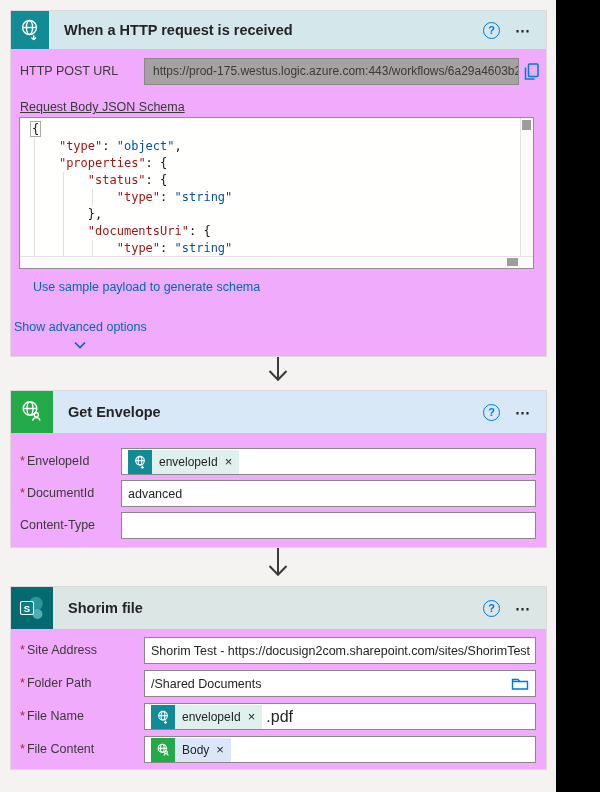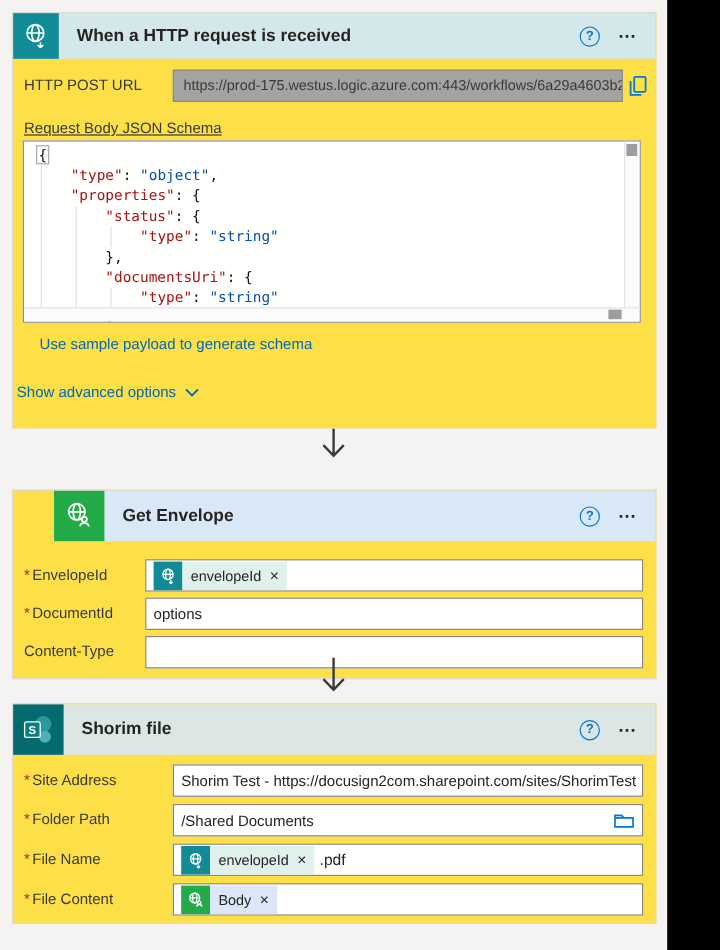--- a/index.html
+++ b/index.html
@@ -1,22 +1,22 @@
 <!DOCTYPE html>
 <html><head>
 <meta charset="utf-8">
 <style>
   * { margin:0; padding:0; box-sizing:border-box; }
   body { background:#fff; font-family:"Liberation Sans", sans-serif; }
   .canvas { position:relative; width:600px; height:792px; background:#f4f3f1; overflow:hidden; }
   .black-band { position:absolute; top:0; right:0; width:44px; height:792px; background:#000; }
 
-  .card { position:absolute; left:10px; width:537px; background:#fde047; border:1px solid #dcdad8; }
+  .card { position:absolute; left:10px; width:537px; background:#f0abfc; border:1px solid #dcdad8; }
   .card1 { top:10px; height:347px; }
-  .card2 { top:408px; height:158px;padding-left:34px; }
+  .card2 { top:390px; height:158px; }
   .card3 { top:586px; height:184px; }
 
   .card-header { display:flex; align-items:center; cursor:pointer; }
   .hdr1 { height:38px; background:#d4e7ea; }
   .hdr2 { height:42px; background:#d8e8f7; }
   .hdr3 { height:42px; background:#dbe6e5; }
   .hdr-icon { height:100%; flex:none; display:flex; align-items:center; justify-content:center; }
   .hdr1 .hdr-icon { width:38px; }
   .hdr2 .hdr-icon, .hdr3 .hdr-icon { width:42px; }
   .icon-teal { background:#118b96; }
@@ -52,37 +52,37 @@
   .g1 { left:14px; top:20px; height:120px; }
   .g2 { left:43px; top:54px; height:85px; }
   .g3 { left:72px; top:71px; height:17px; }
   .g4 { left:72px; top:122px; height:17px; }
   .vtrack { position:absolute; right:0; top:0; width:13px; height:140px; background:#fbfbfb; border-left:1px solid #e3e3e3; }
   .vthumb { position:absolute; right:2px; top:2px; width:9px; height:10px; background:#9d9d9d; }
   .htrack { position:absolute; left:0; bottom:0; width:100%; height:12px; background:#fbfbfb; border-top:1px solid #e3e3e3; }
   .hthumb { position:absolute; right:15px; bottom:2px; width:11px; height:8px; background:#9d9d9d; }
   .sample-link { position:absolute; left:22px; top:269px; font-size:12.5px; color:#0067b8; cursor:pointer; text-decoration:none; }
   .adv-link { position:absolute; left:3px; top:309px; font-size:12.5px; color:#0067b8; cursor:pointer;
-              display:flex; align-items:center; gap:7px; }
+              display:flex; align-items:center; gap:7px;flex-direction:column; }
 
   
   .f-label { position:absolute; left:9px; font-size:12.5px; color:#3b3a39; }
   .f-input { position:absolute; height:27px; border:1px solid #8a8886; background:#fff; display:flex;
              align-items:center; padding:0 6px; font-size:12.5px; color:#252423; white-space:nowrap;
              overflow:hidden; cursor:text; }
   .card2 .f-input { left:110px; width:415px; }
   .card3 .f-input { left:133px; width:392px; }
 
   .pill { display:flex; align-items:center; height:24px; flex:none; cursor:pointer; }
   .pill-icon { width:24px; height:24px; flex:none; display:flex; align-items:center; justify-content:center; }
   .pill-body { display:flex; align-items:center; height:24px; padding:0 7px; font-size:12px; color:#252423; gap:7px; }
   .pill-mint { background:#e0f0ec; }
   .pill-blue { background:#dbe7f8; }
   .pill-x { font-size:13px; color:#252423; cursor:pointer; line-height:1; }
-  .suffix { margin-left:4px; font-size:13px; color:#252423; }
+  .suffix { margin-left:4px; font-size:16px; color:#252423; }
   .trail { margin-left:auto; flex:none; display:flex; align-items:center; cursor:pointer; }
 
   .arrow { position:absolute; left:266px; }
 </style>
 </head>
 <body>
 
 <div class="canvas">
 
   <div class="card card1">
@@ -181,21 +181,21 @@
         </div>
         <div class="pill-body pill-mint">
           <span>envelopeId</span>
           <span class="pill-x">×</span>
         </div>
       </div>
     </div>
 
     <span class="f-label" style="top:95px;"><span class="star">*</span><span>DocumentId</span></span>
     <div class="f-input" style="top:89px;">
-      <span>options</span>
+      <span>advanced</span>
     </div>
 
     <span class="f-label" style="top:127px;"><span>Content-Type</span></span>
     <div class="f-input" style="top:121px;">
       <span></span>
     </div>
   </div>
 
   <svg class="arrow" style="top:548px;" width="24" height="36" viewBox="0 0 24 36" fill="none" stroke="#3b3a39" stroke-width="2">
     <path d="M12 0 V26 M3.5 18 L12 26.8 L20.5 18"></path>

